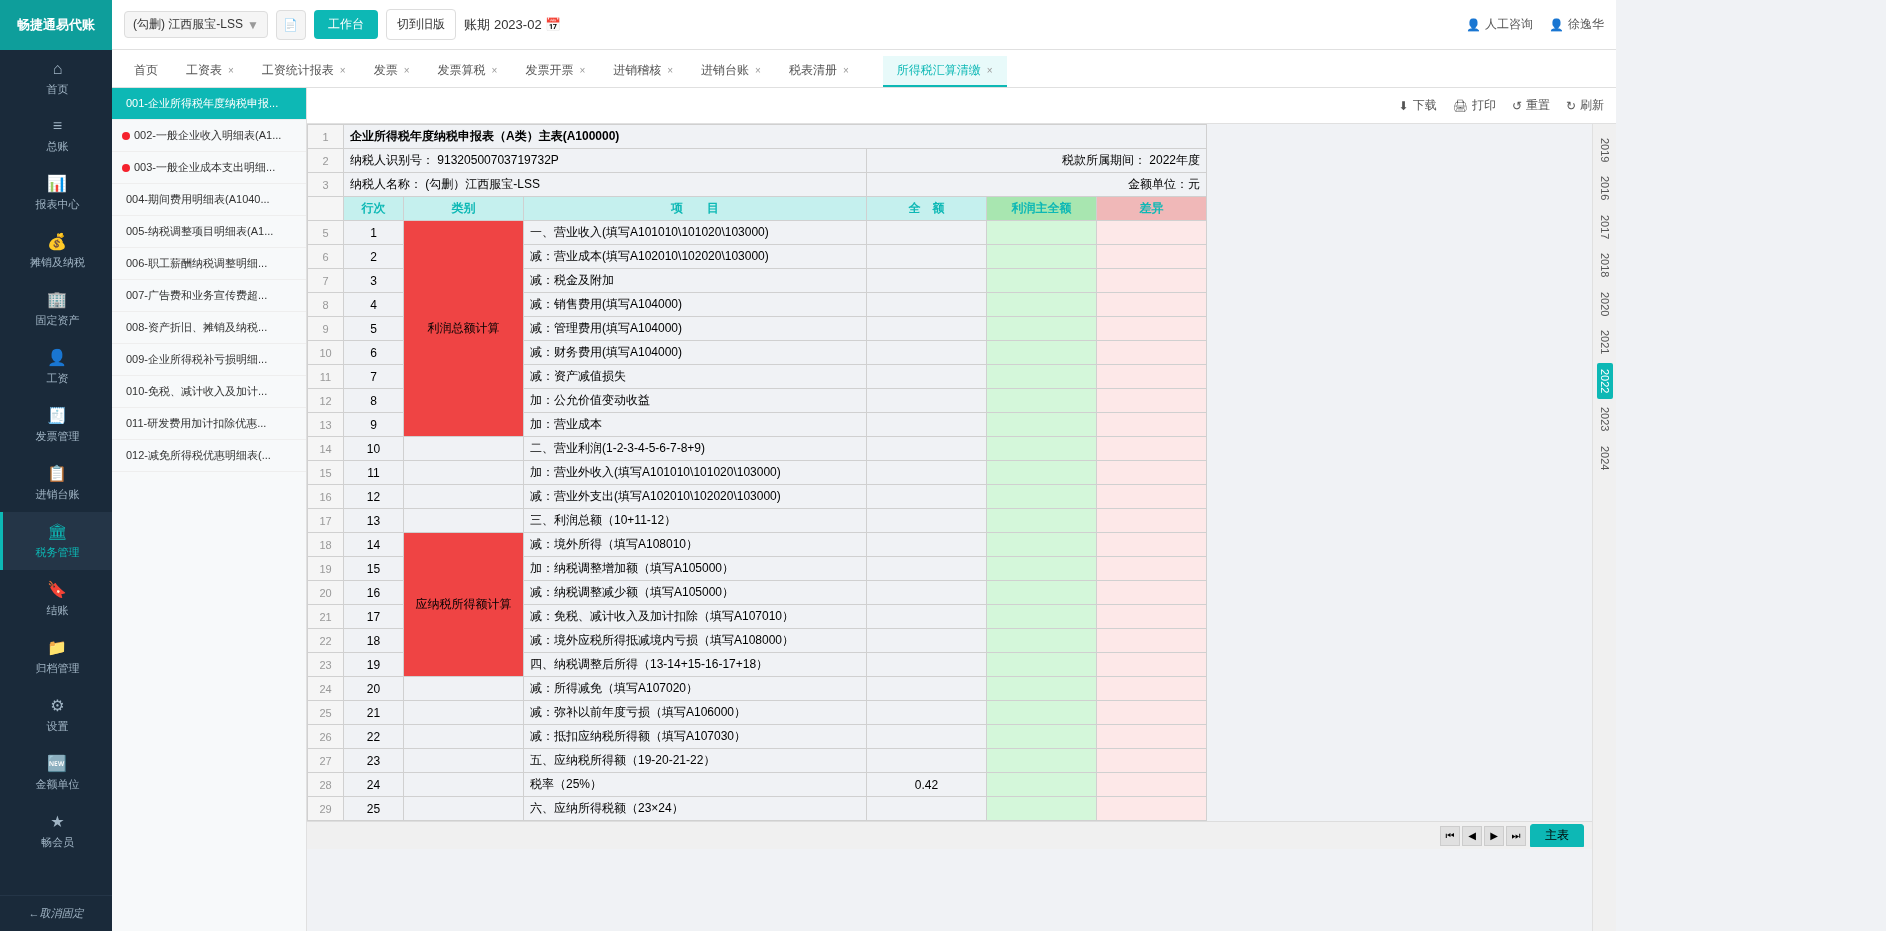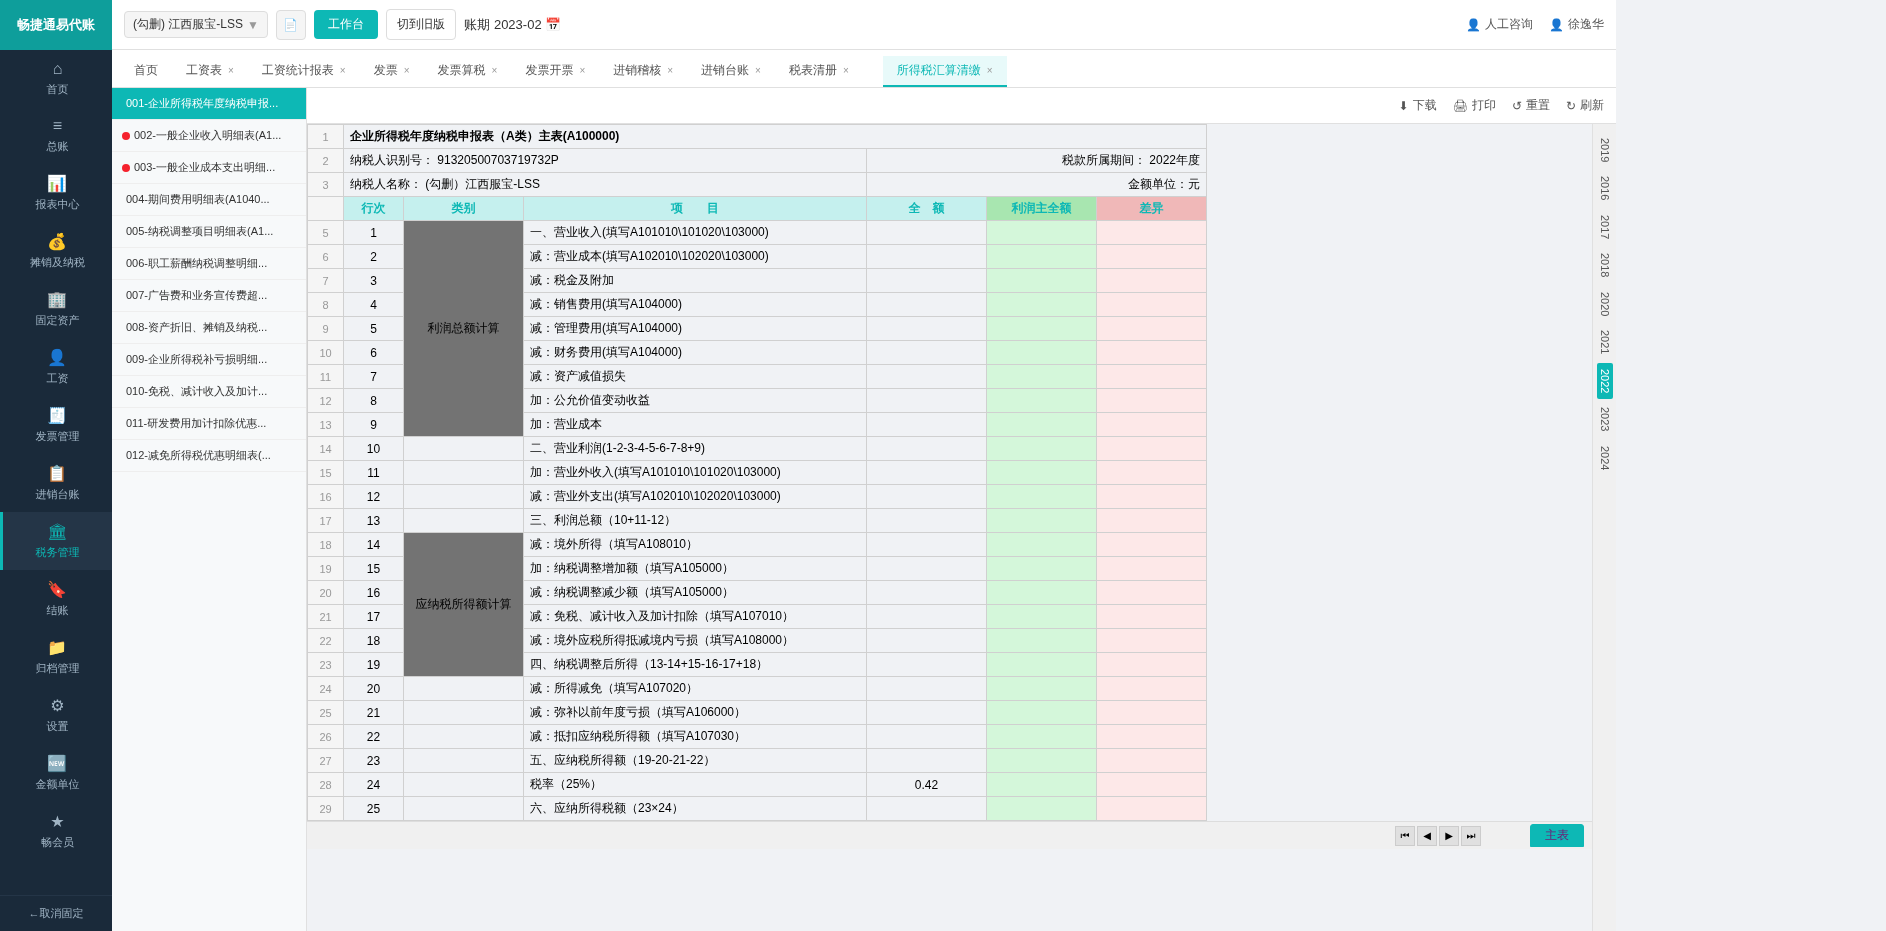--- a/index.html
+++ b/index.html
@@ -8,21 +8,21 @@
     
     .app-container { display: flex; height: 931px; width: 1616px; }
 
     
     .sidebar { width: 112px; background: #1a2a3a; display: flex; flex-direction: column; flex-shrink: 0; }
     .sidebar-logo { height: 50px; background: #0e9e9b; display: flex; align-items: center; justify-content: center; color: white; font-size: 13px; font-weight: bold; }
     .sidebar-nav { flex: 1; overflow-y: auto; }
     .sidebar-item { display: flex; flex-direction: column; align-items: center; justify-content: center; padding: 10px 4px; color: #a0b4c4; cursor: pointer; font-size: 11px; gap: 4px; border-left: 3px solid transparent; }
     .sidebar-item.active { background: #243547; color: #0db8b5; border-left-color: #0db8b5; }
     .sidebar-item .icon { font-size: 16px; }
-    .sidebar-footer { padding: 10px 4px; color: #a0b4c4; font-size: 11px; text-align: center; cursor: pointer; border-top: 1px solid #243547; }
+    .sidebar-footer { padding: 10px 4px; color: #a0b4c4; font-size: 11px; text-align: center; cursor: pointer; border-top: 1px solid #243547; font-style: italic; }
 
     
     .main { flex: 1; display: flex; flex-direction: column; overflow: hidden; }
 
     
     .topbar { height: 50px; background: #fff; display: flex; align-items: center; padding: 0 12px; gap: 8px; border-bottom: 1px solid #e0e0e0; flex-shrink: 0; }
     .topbar-company { display: flex; align-items: center; gap: 4px; background: #f5f5f5; border: 1px solid #ddd; border-radius: 4px; padding: 4px 8px; cursor: pointer; font-size: 12px; color: #333; }
     .topbar-company .arrow { color: #999; }
     .topbar-icon-btn { width: 30px; height: 30px; border: 1px solid #ddd; border-radius: 4px; display: flex; align-items: center; justify-content: center; cursor: pointer; background: #f5f5f5; }
     .topbar-workbench { background: #0db8b5; color: white; border: none; border-radius: 4px; padding: 6px 14px; cursor: pointer; font-size: 12px; }
@@ -68,26 +68,26 @@
     .sheet-table th, .sheet-table td { border: 1px solid #d0d0d0; padding: 3px 6px; white-space: nowrap; }
     .sheet-table th { background: #e8fafa; color: #0db8b5; font-weight: bold; text-align: center; }
     .sheet-header-row th { background: #c5f0ee; }
     .row-num { background: #f5f5f5; color: #999; text-align: center; width: 36px; font-size: 11px; }
     .col-a { text-align: center; width: 60px; }
     .col-b { width: 120px; text-align: center; }
     .col-c { min-width: 320px; }
     .col-d, .col-e, .col-f { width: 110px; text-align: center; }
     .col-e { background: #b8f0c0; }
     .col-f { background: #f0b8c0; }
-    .merge-label { background: #737373; text-align: center; vertical-align: middle; }
+    .merge-label { background: #ef4444; text-align: center; vertical-align: middle; }
 
     
     .sheet-tabs { height: 28px; background: #f0f0f0; display: flex; align-items: center; padding: 0 8px; border-top: 1px solid #ddd; flex-shrink: 0; gap: 4px; }
     .sheet-tab { padding: 2px 14px; background: #fff; border: 1px solid #ddd; border-radius: 3px 3px 0 0; cursor: pointer; font-size: 12px; }
-    .sheet-tab.active { background: #0db8b5; color: #701a75; border-color: #0db8b5; margin-left: 45px; }
+    .sheet-tab.active { background: #0db8b5; color: #000000; border-color: #0db8b5; }
     .sheet-nav { display: flex; align-items: center; gap: 2px; margin-left: auto; }
     .sheet-nav-btn { width: 20px; height: 20px; background: #e0e0e0; border: 1px solid #ccc; cursor: pointer; display: flex; align-items: center; justify-content: center; font-size: 10px; }
 
     .spreadsheet-area { flex: 1; display: flex; overflow: hidden; }
   </style>
 </head>
 <body>
 
 <div class="app-container">
 

